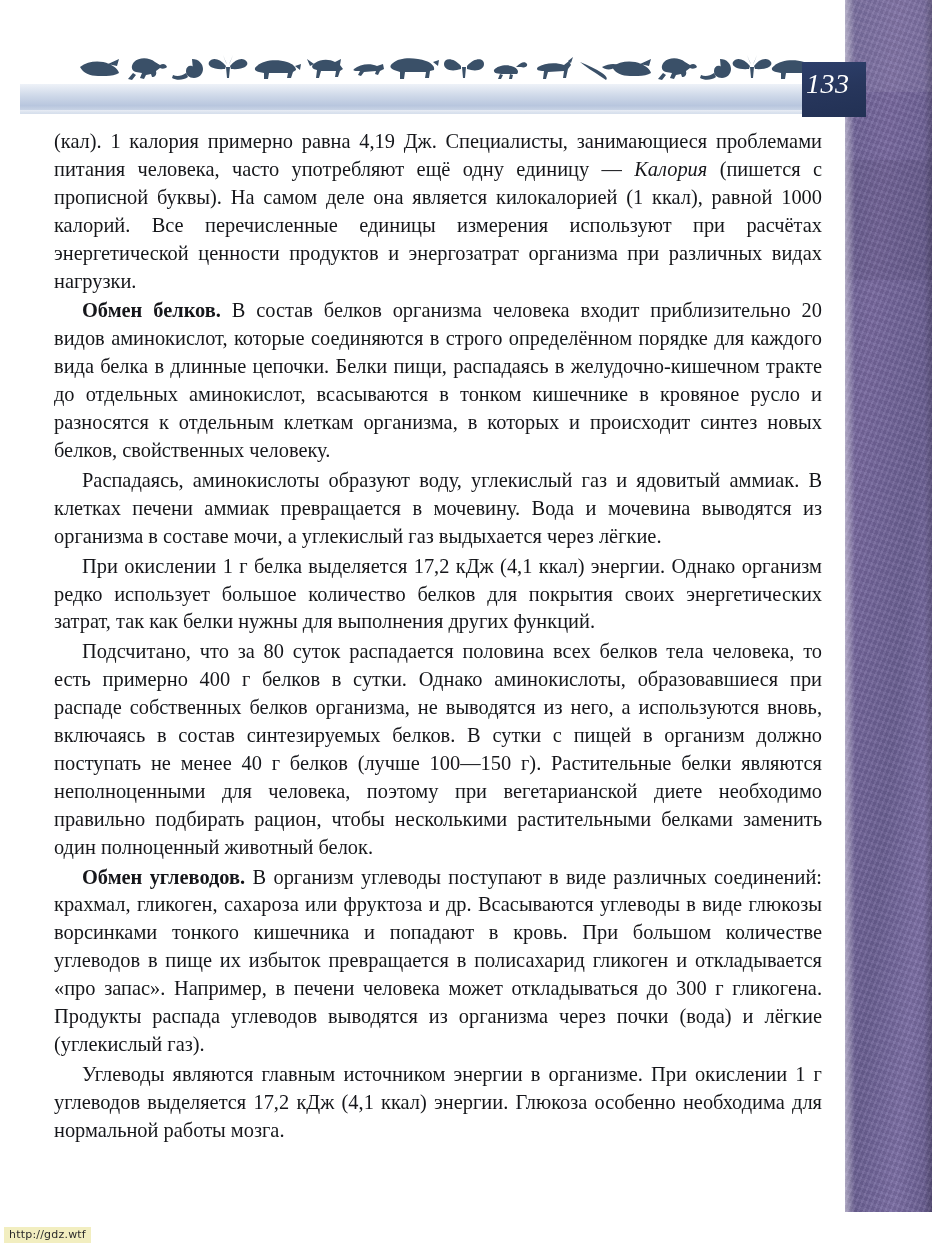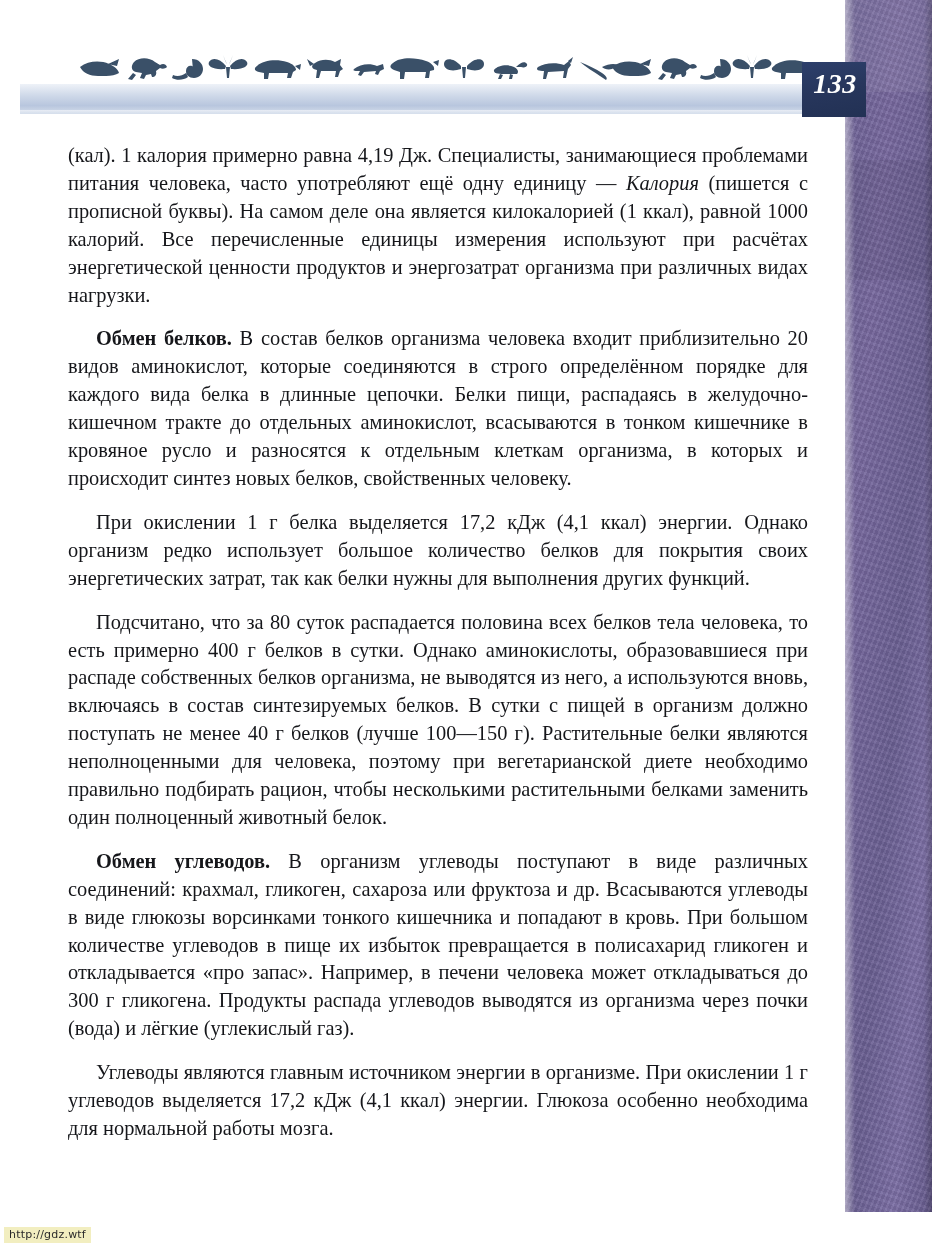--- a/index.html
+++ b/index.html
@@ -102,45 +102,45 @@
     top: 62px;
     width: 64px;
     height: 55px;
     background: linear-gradient(170deg, #2d3f6b 0%, #27365c 50%, #223154 100%);
   }
   .folio-num {
     position: absolute;
     left: 806px;
     top: 68px;
     width: 58px;
-    text-align: center;
+    text-align: left;
     font-family: "Liberation Serif", "DejaVu Serif", serif;
     font-style: italic;
-    font-weight: bold;
+    font-weight: normal;
     font-size: 28px;
     color: #ffffff;
     letter-spacing: 0.5px;
   }
 
   
   .body-text {
     position: absolute;
     left: 52px;
     top: 126px;
     width: 772px;
     font-family: "Liberation Serif", "DejaVu Serif", serif;
     font-size: 20.4px;
     line-height: 27.9px;
     color: #15161a;
     text-align: justify;
     text-justify: inter-word;
     hyphens: manual;
   }
   .body-text p {
-    margin: 16px;
+    margin: 2px;
     text-indent: 28px;
   }
   .body-text p.no-indent {
     text-indent: 0;
   }
   .body-text b {
     font-weight: bold;
   }
   .body-text i {
     font-style: italic;
@@ -234,20 +234,21 @@
   </div>
 
   <div class="head-band"></div>
 
   <div class="folio-block"></div>
   <div class="folio-num">133</div>
 
   <div class="body-text">
       <p class="no-indent"><span>(кал). 1 калория примерно равна 4,19 Дж. Специалисты, занимающиеся проблемами питания человека, часто употребляют ещё одну единицу — </span><i>Калория</i><span> (пишется с прописной буквы). На самом деле она является килокалорией (1 ккал), равной 1000 калорий. Все перечисленные единицы измерения используют при расчётах энергетической ценности продуктов и энергозатрат организма при различных видах нагрузки.</span></p>
       <p><b>Обмен белков.</b><span> В состав белков организма человека входит приблизительно 20 видов аминокислот, которые соединяются в строго определённом порядке для каждого вида белка в длинные цепочки. Белки пищи, распадаясь в желудочно-кишечном тракте до отдельных аминокислот, всасываются в тонком кишечнике в кровяное русло и разносятся к отдельным клеткам организма, в которых и происходит синтез новых белков, свойственных человеку.</span></p>
+      <p><span>Распадаясь, аминокислоты образуют воду, углекислый газ и ядовитый аммиак. В клетках печени аммиак превращается в мочевину. Вода и мочевина выводятся из организма в составе мочи, а углекислый газ выдыхается через лёгкие.</span></p>
       <p><span>При окислении 1 г белка выделяется 17,2 кДж (4,1 ккал) энергии. Однако организм редко использует большое количество белков для покрытия своих энергетических затрат, так как белки нужны для выполнения других функций.</span></p>
       <p><span>Подсчитано, что за 80 суток распадается половина всех белков тела человека, то есть примерно 400 г белков в сутки. Однако аминокислоты, образовавшиеся при распаде собственных белков организма, не выводятся из него, а используются вновь, включаясь в состав синтезируемых белков. В сутки с пищей в организм должно поступать не менее 40 г белков (лучше 100—150 г). Растительные белки являются неполноценными для человека, поэтому при вегетарианской диете необходимо правильно подбирать рацион, чтобы несколькими растительными белками заменить один полноценный животный белок.</span></p>
       <p><b>Обмен углеводов.</b><span> В организм углеводы поступают в виде различных соединений: крахмал, гликоген, сахароза или фруктоза и др. Всасываются углеводы в виде глюкозы ворсинками тонкого кишечника и попадают в кровь. При большом количестве углеводов в пище их избыток превращается в полисахарид гликоген и откладывается «про запас». Например, в печени человека может откладываться до 300 г гликогена. Продукты распада углеводов выводятся из организма через почки (вода) и лёгкие (углекислый газ).</span></p>
       <p><span>Углеводы являются главным источником энергии в организме. При окислении 1 г углеводов выделяется 17,2 кДж (4,1 ккал) энергии. Глюкоза особенно необходима для нормальной работы мозга.</span></p>
     </div>
 
   <div class="watermark">http://gdz.wtf</div>
 
 </div>
 

